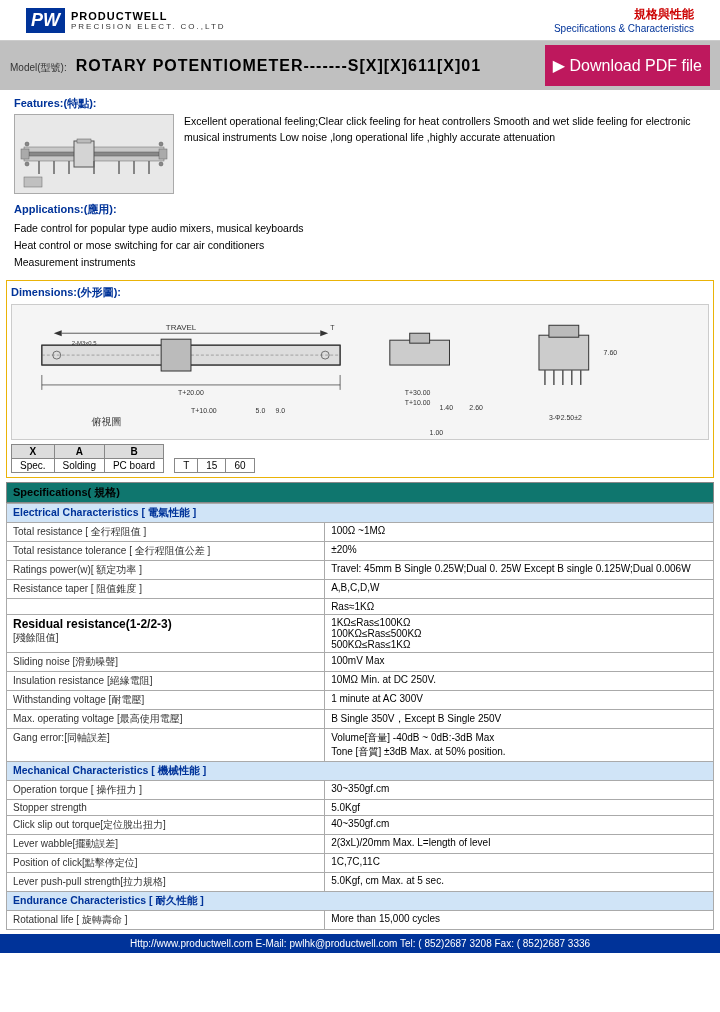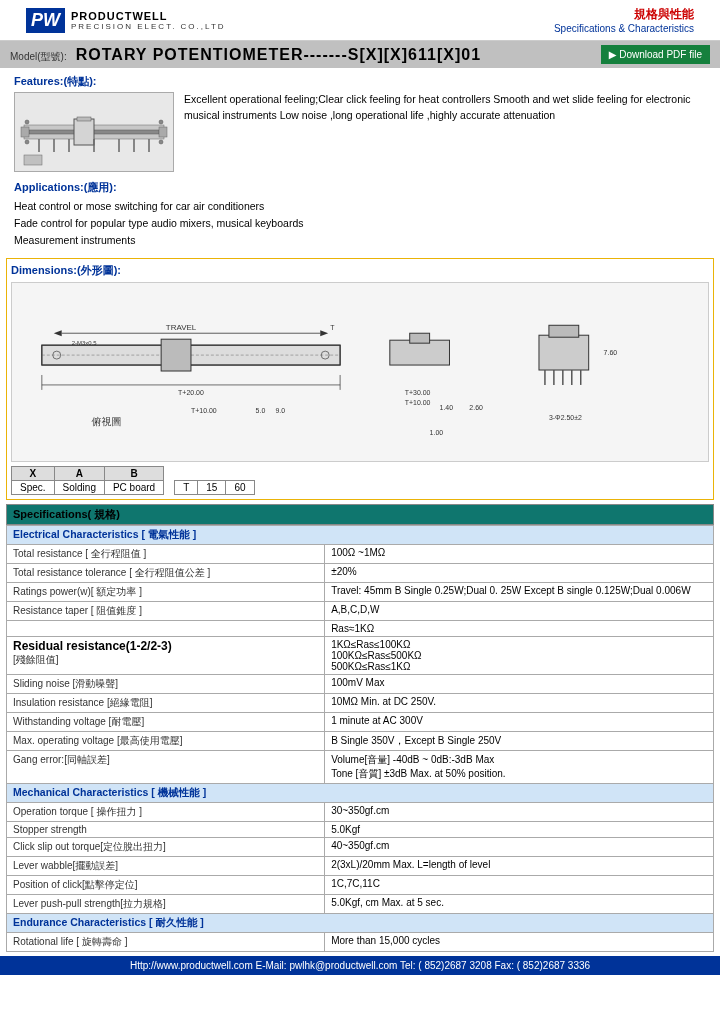--- a/index.html
+++ b/index.html
@@ -72,24 +72,24 @@
       color: #333;
       margin-right: 6px;
     }
     .model-title {
       font-size: 16px;
       font-weight: bold;
       color: #000;
       letter-spacing: 1px;
     }
     .pdf-btn {
-      background: #15803d;
+      background: #be185d;
       color: #fff;
-      font-size: 10px;
-      padding: 4px 8px;
+      font-size: 16px;
+      padding: 11px 8px;
       border: none;
       cursor: pointer;
     }
 
     
     .features-section {
       padding: 6px 14px;
       background: #fff;
     }
     .features-title {
@@ -147,21 +147,21 @@
       padding: 4px;
     }
     .dimensions-title {
       font-size: 11px;
       font-weight: bold;
       color: #003399;
       margin-bottom: 4px;
     }
     .dimensions-drawing {
       background: #f5f5f5;
-      height: 180px;
+      height: 136px;
       display: flex;
       align-items: center;
       justify-content: center;
       border: 1px solid #ccc;
       position: relative;
       overflow: hidden;
     }
     .dimensions-drawing svg {
       width: 100%;
       height: 155px;
@@ -307,22 +307,22 @@
         <rect x="5" y="58" width="18" height="10" fill="#c0c0c0" stroke="#666" stroke-width="0.5"></rect>
       </svg>
     </div>
     <div class="features-text">Excellent operational feeling;Clear click feeling for heat controllers Smooth and wet slide feeling for electronic musical instruments Low noise ,long operational life ,highly accurate attenuation</div>
   </div>
 </div>
 
 <div class="applications-section">
   <div class="applications-title">Applications:(應用):</div>
   <div class="applications-text">
+    <div>Fade control for popular type audio mixers, musical keyboards</div>
     <div>Heat control or mose switching for car air conditioners</div>
-    <div>Fade control for popular type audio mixers, musical keyboards</div>
     <div>Measurement instruments</div>
   </div>
 </div>
 
 <div class="dimensions-section">
   <div class="dimensions-title">Dimensions:(外形圖):</div>
   <div class="dimensions-drawing">
     <svg viewBox="0 0 700 155" xmlns="http://www.w3.org/2000/svg">
 
       <rect x="30" y="50" width="300" height="20" fill="#ddd" stroke="#333" stroke-width="1"></rect>

